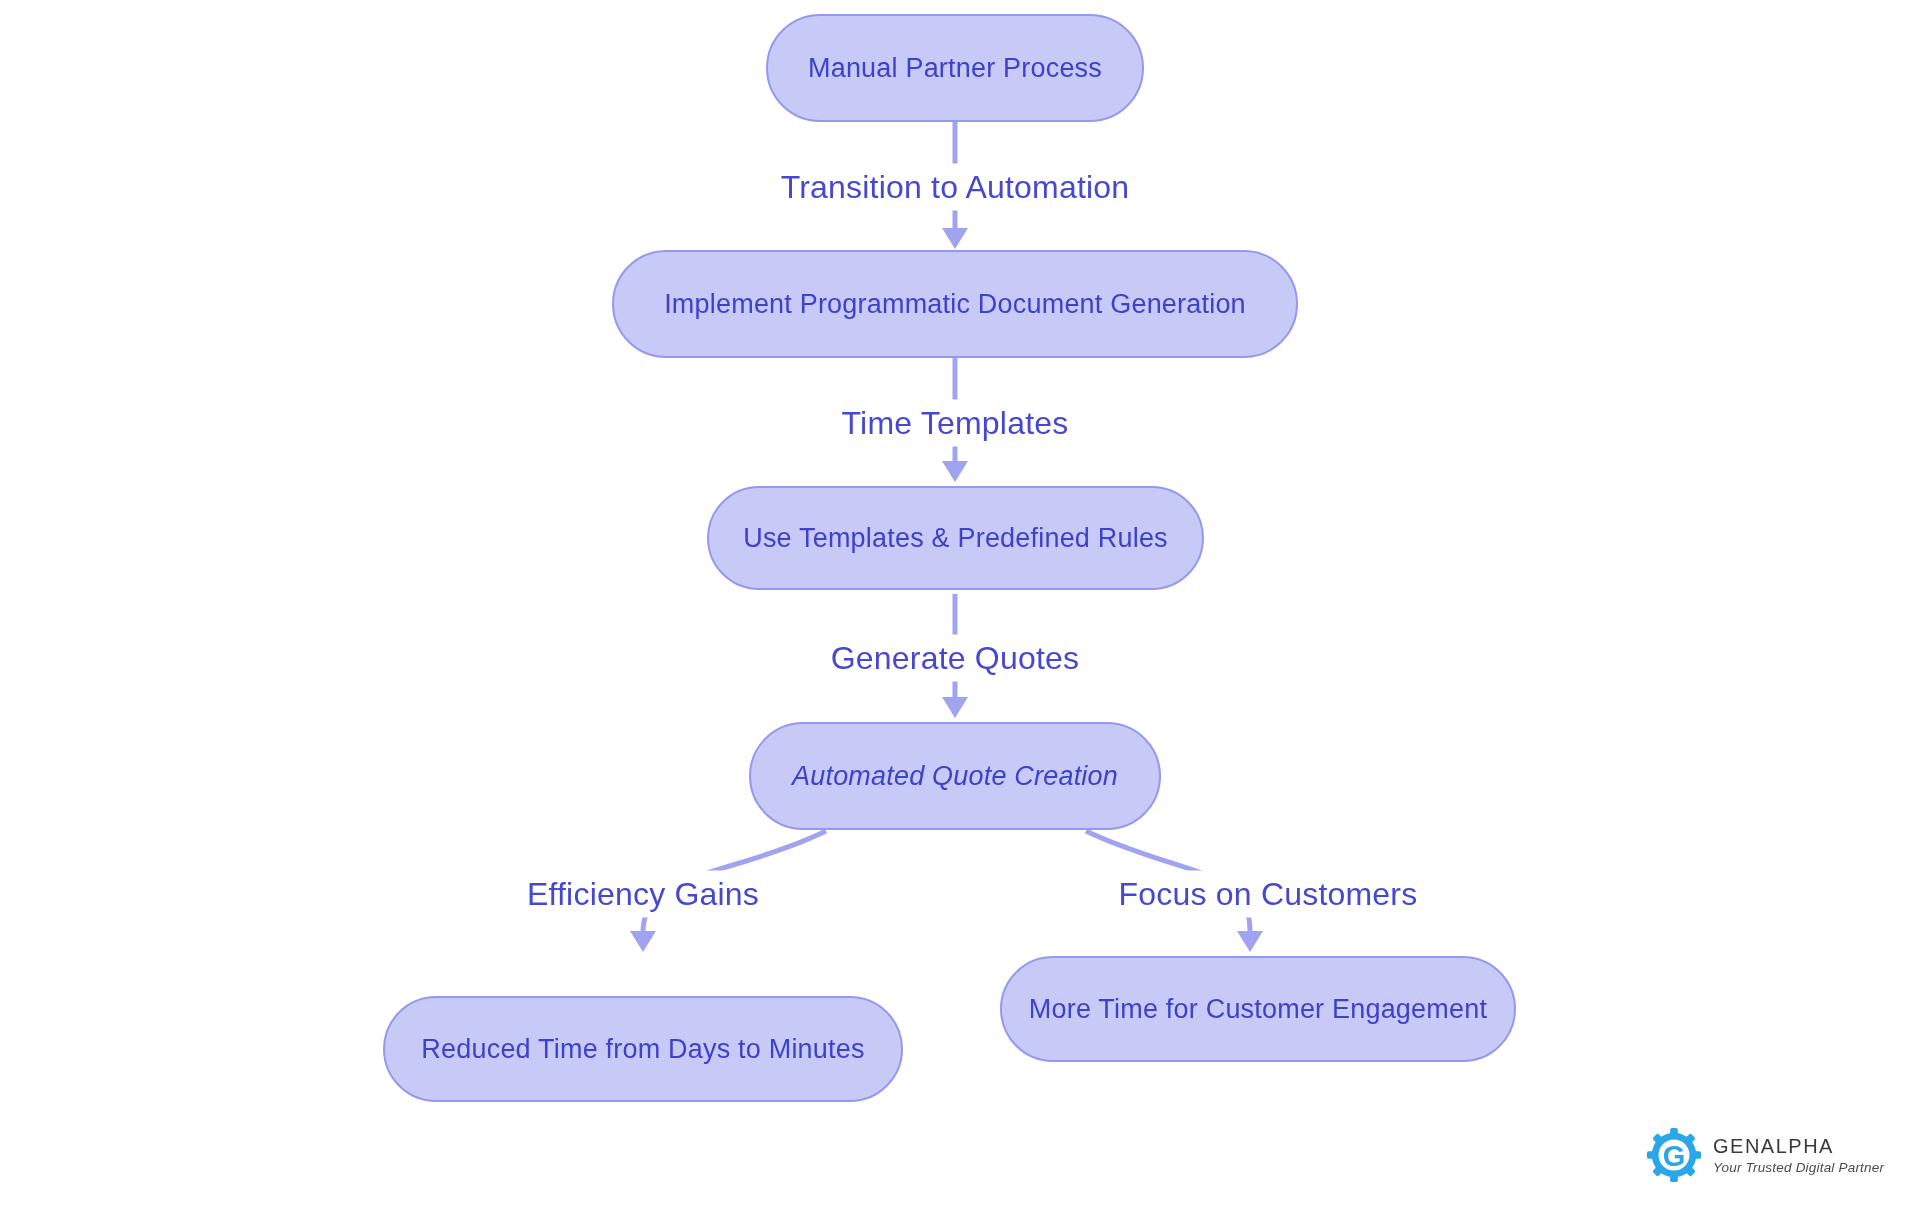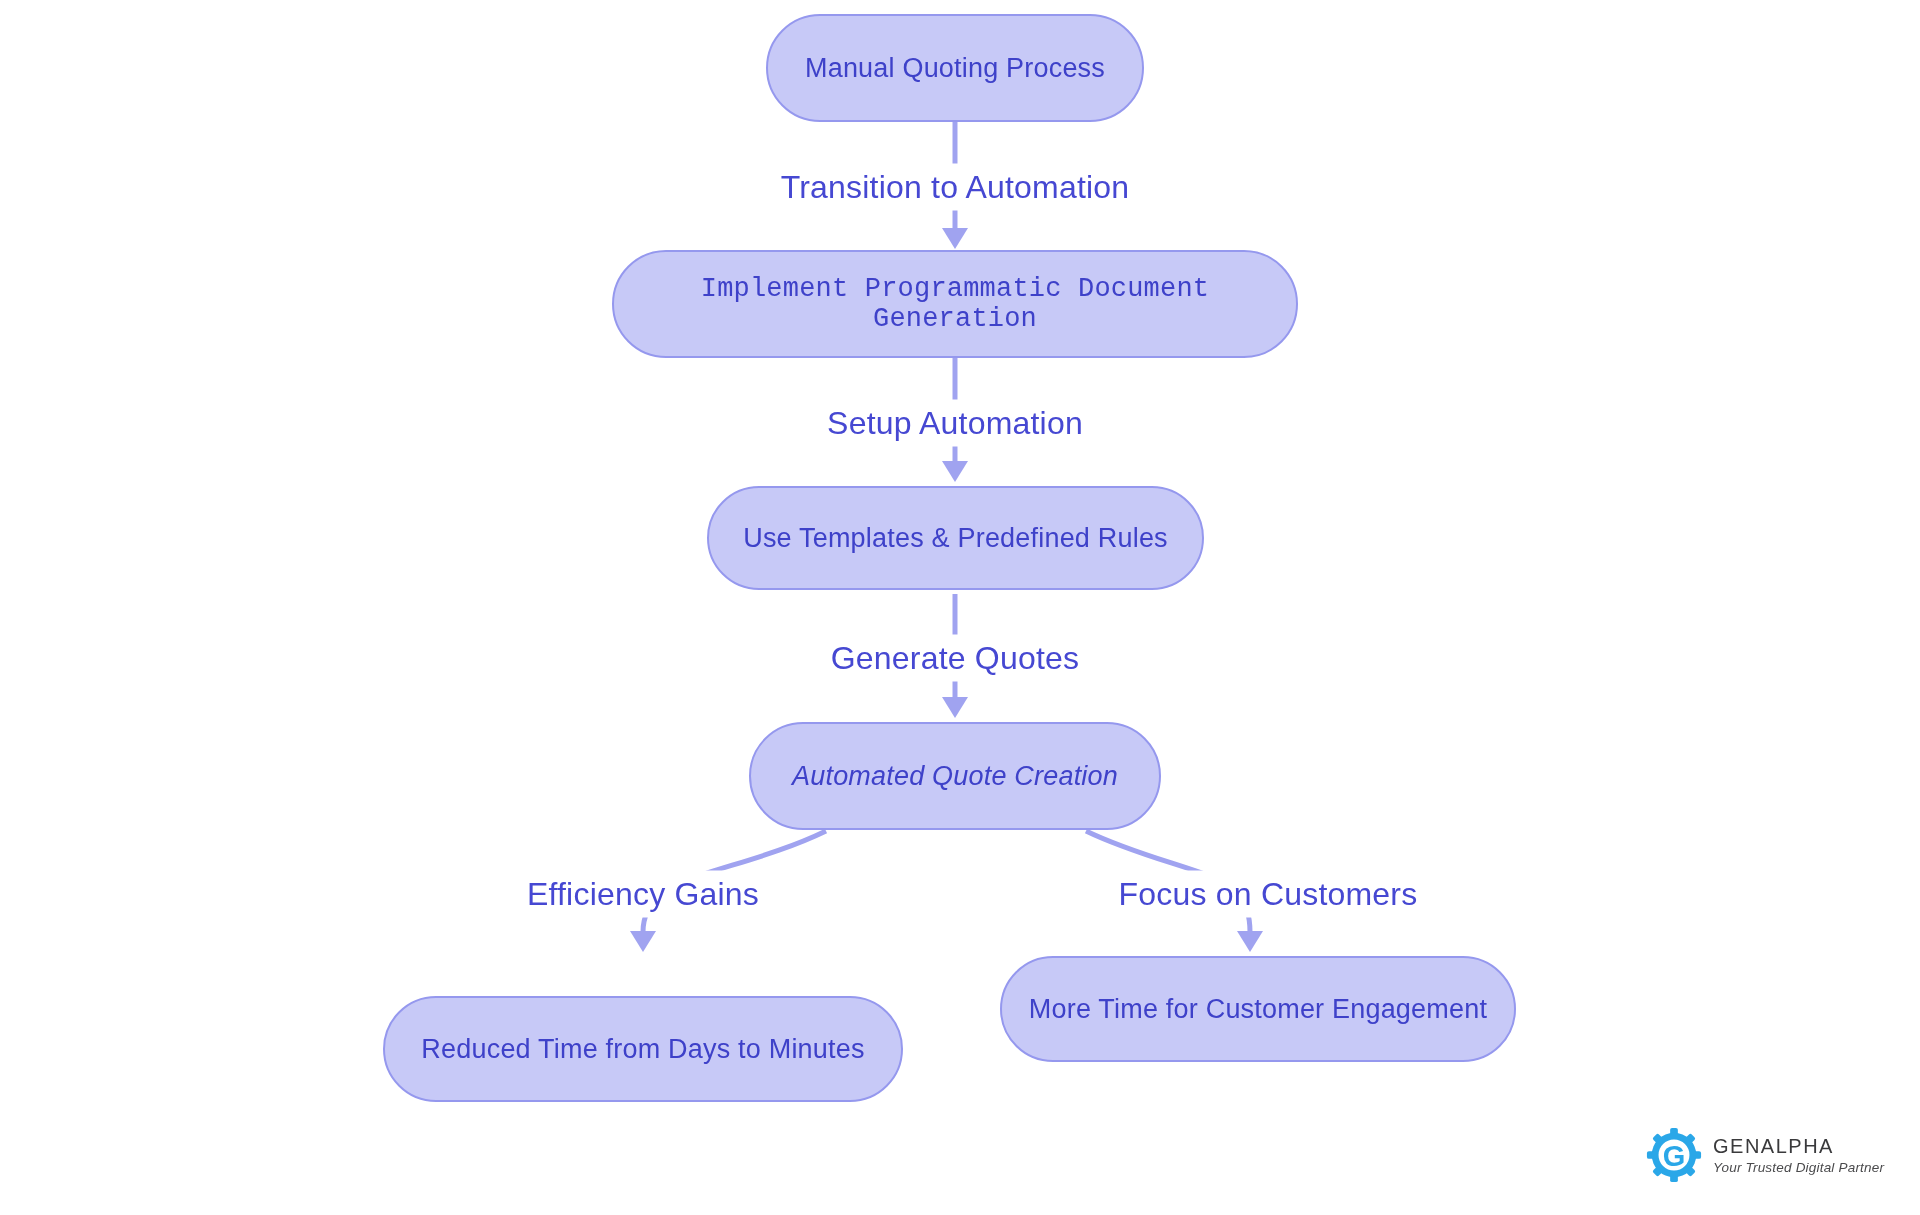--- a/index.html
+++ b/index.html
@@ -34,21 +34,21 @@
     background: var(--fill);
     border: 2px solid var(--border);
     color: var(--text);
     border-radius: 56px;
     font-size: 27px;
     letter-spacing: 0.2px;
     text-align: center;
     box-sizing: border-box;
   }
   .node1 { left: 766px; top: 14px;  width: 378px; height: 108px; }
-  .node2 { left: 612px; top: 250px; width: 686px; height: 108px; font-family: Liberation Mono, monospace; }
+  .node2 { left: 612px; top: 250px; width: 686px; height: 108px; }
   .node3 { left: 707px; top: 486px; width: 497px; height: 104px; }
   .node4 { left: 749px; top: 722px; width: 412px; height: 108px; font-style: italic; }
   .node5 { left: 383px; top: 996px; width: 520px; height: 106px; }
   .node6 { left: 1000px; top: 956px; width: 516px; height: 106px; }
   .edge-label {
     position: absolute;
     z-index: 3;
     transform: translate(-50%, -50%);
     background: #ffffff;
     color: var(--label);
@@ -114,29 +114,29 @@
     <line class="line" x1="955" y1="594" x2="955" y2="698"></line>
     <path class="arrow" d="M 942 697 L 968 697 L 955 718 Z"></path>
 
     <path class="line" d="M 826 831 C 762 862, 690 872, 662 893 C 650 903, 643 915, 643 932"></path>
     <path class="arrow" d="M 630 931 L 656 931 L 643 952 Z"></path>
 
     <path class="line" d="M 1086 831 C 1150 862, 1222 872, 1238 893 C 1246 903, 1250 915, 1250 932"></path>
     <path class="arrow" d="M 1237 931 L 1263 931 L 1250 952 Z"></path>
   </svg>
 
-  <div class="node node1">Manual Quoting Process</div>
+  <div class="node node1">Manual Partner Process</div>
   <div class="node node2">Implement Programmatic Document Generation</div>
   <div class="node node3">Use Templates &amp; Predefined Rules</div>
   <div class="node node4">Automated Quote Creation</div>
   <div class="node node5">Reduced Time from Days to Minutes</div>
   <div class="node node6">More Time for Customer Engagement</div>
 
   <div class="edge-label el1">Transition to Automation</div>
-  <div class="edge-label el2">Setup Automation</div>
+  <div class="edge-label el2">Time Templates</div>
   <div class="edge-label el3">Generate Quotes</div>
   <div class="edge-label el4">Efficiency Gains</div>
   <div class="edge-label el5">Focus on Customers</div>
 
   <div id="logo">
     <svg class="gear" viewBox="0 0 60 60">
       <g class="g-blue">
 
         <g>
           <rect x="26" y="2" width="8" height="10" rx="2"></rect>

